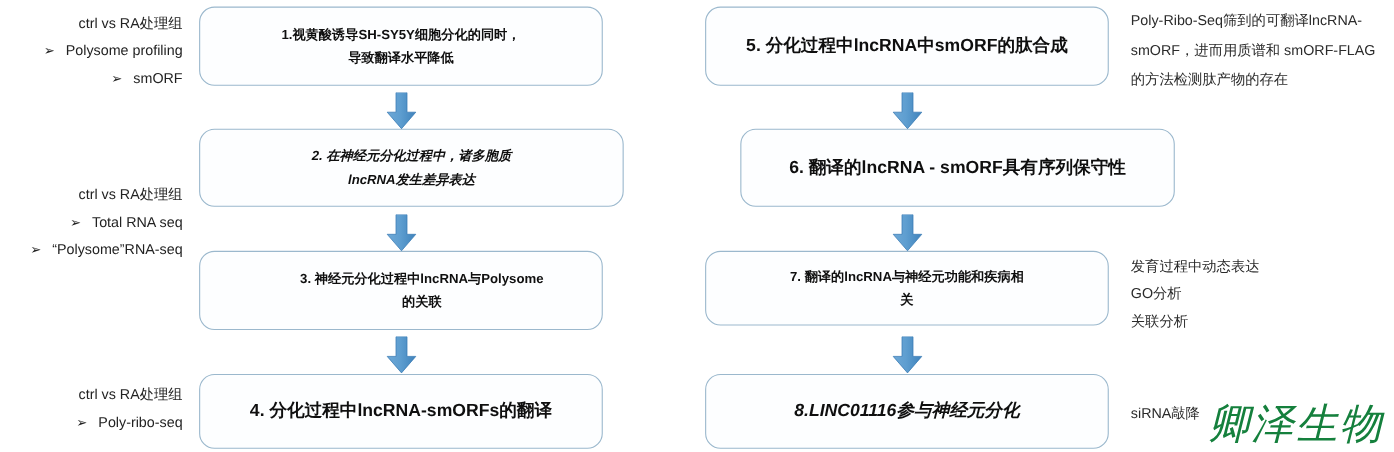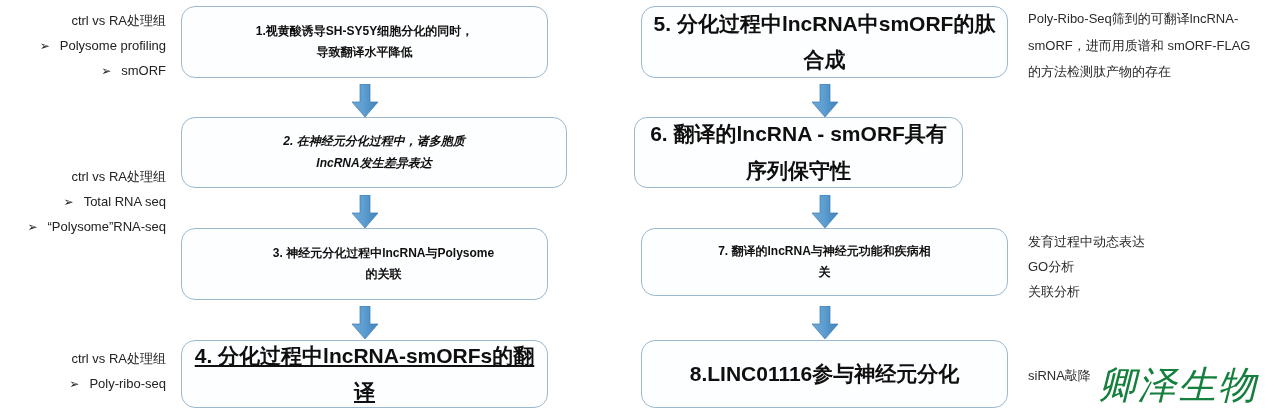--- a/index.html
+++ b/index.html
@@ -32,33 +32,33 @@
   .flow-box .box-text {
     font-family: "Liberation Sans", "DejaVu Sans", sans-serif;
     font-weight: bold;
     font-size: 17.5px;
     line-height: 1.72;
     color: #0f0f0f;
     letter-spacing: 0px;
     white-space: pre-line;
   }
   .flow-box.two-line .box-text { font-size: 12px; line-height: 1.78; }
-  .flow-box.one-line .box-text { font-size: 21px; }
+  .flow-box.one-line .box-text { font-size: 16px; }
 
   
   #box1 { left: 181px; top: 6px;   width: 367px; height: 72px; }
   #box2 { left: 181px; top: 117px; width: 386px; height: 71px; font-style: italic; }
   #box3 { left: 181px; top: 228px; width: 367px; height: 72px; padding-left: 48px; }
-  #box4 { left: 181px; top: 340px; width: 367px; height: 68px; text-decoration: underline; }
+  #box4 { left: 181px; top: 340px; width: 367px; height: 68px; }
 
   
   #box5 { left: 641px; top: 6px;   width: 367px; height: 72px; }
-  #box6 { left: 634px; top: 117px; width: 329px; height: 71px; border-radius: 13px; }
+  #box6 { left: 673px; top: 117px; width: 395px; height: 71px; }
   #box7 { left: 641px; top: 228px; width: 367px; height: 68px; }
-  #box8 { left: 641px; top: 340px; width: 367px; height: 68px; }
+  #box8 { left: 641px; top: 340px; width: 367px; height: 68px; font-style: italic; }
 
   
   .arrow {
     position: absolute;
     width: 28px;
     height: 34px;
   }
   .arrow svg { display: block; width: 100%; height: 100%; }
 
   #arrow1 { left: 351px; top: 84px; }

